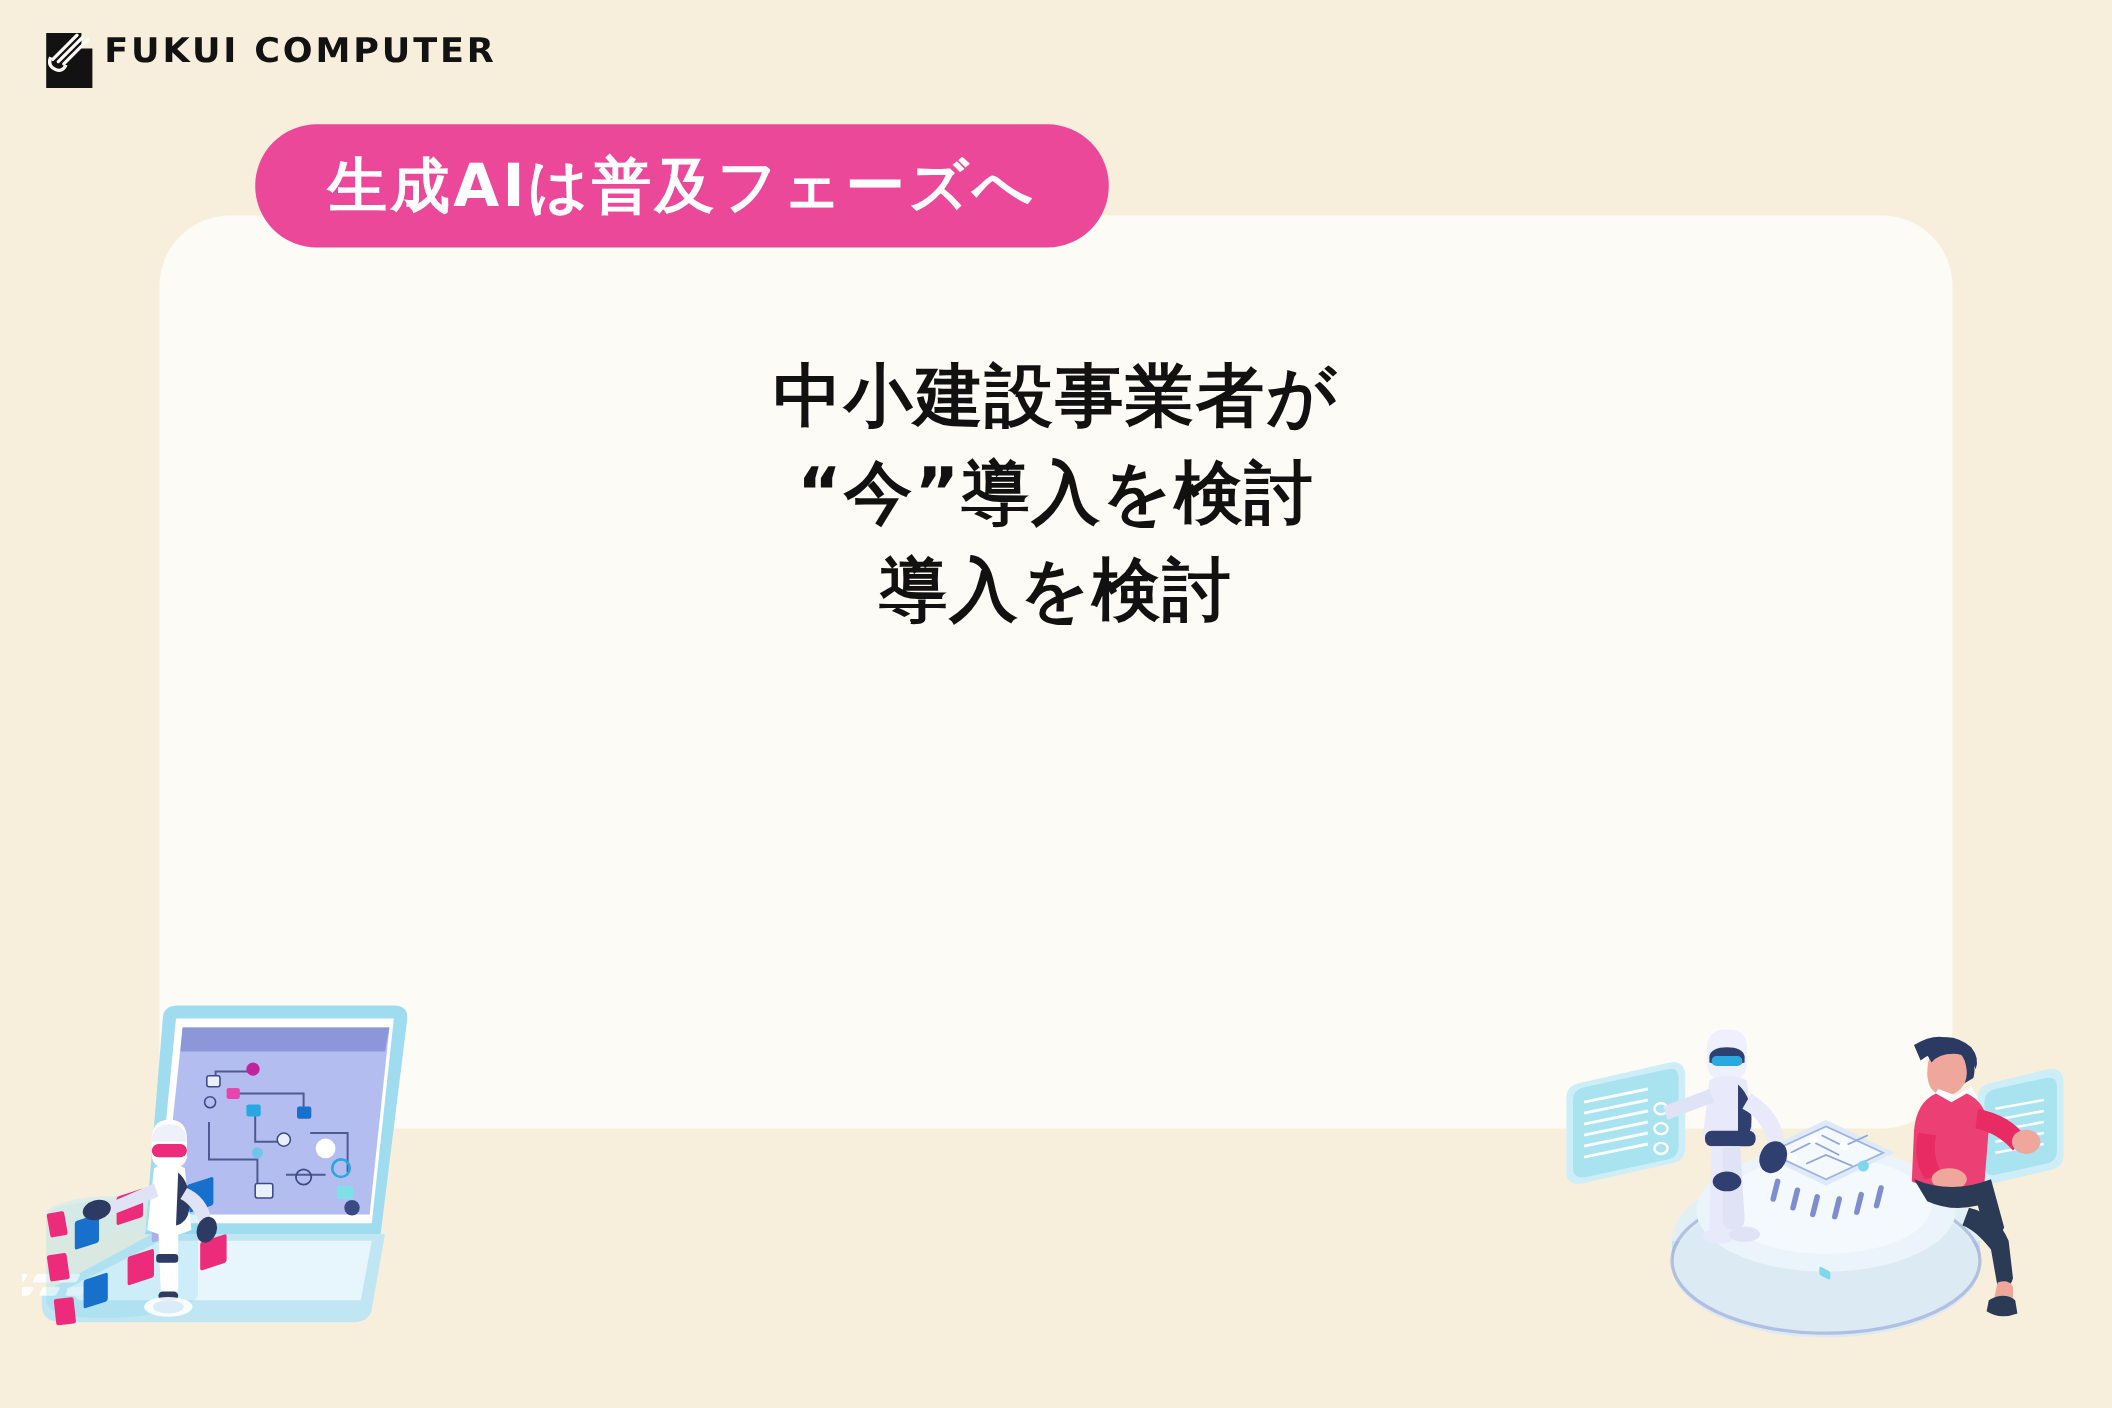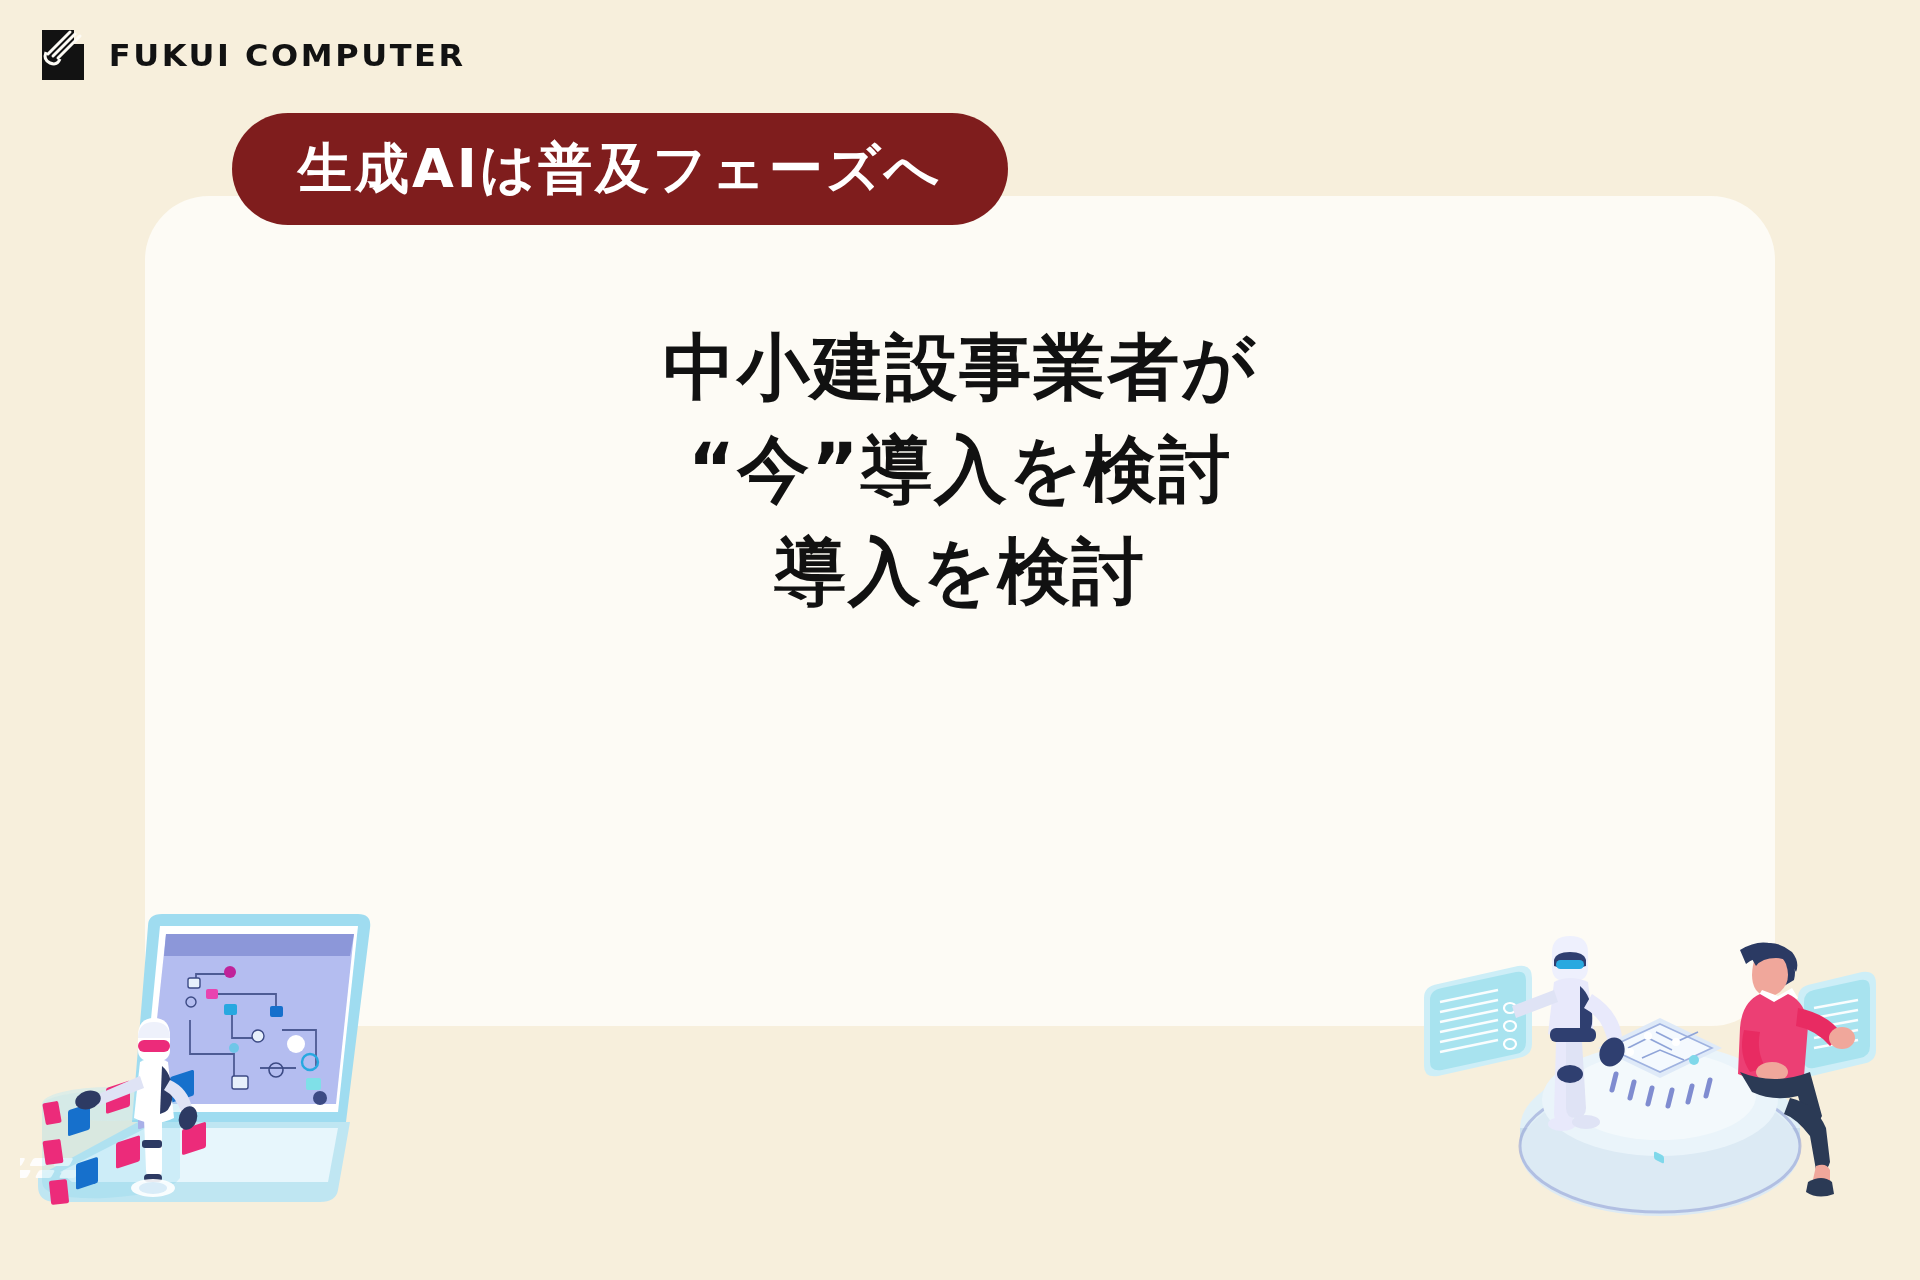--- a/index.html
+++ b/index.html
@@ -7,21 +7,21 @@
   body {
     background:#f7efdc;
     font-family:"Liberation Sans", sans-serif;
     position:relative;
     overflow:hidden;
   }
 
   
   .logo-wrap{
     position:absolute; left:40px; top:28px;
-    display:flex; align-items:center; gap:28px;
+    display:flex; align-items:flex-start; gap:14px;
   }
   .logo-mark{
     position:relative; width:46px; height:54px; flex:none;
   }
   .logo-mark svg{ display:block; }
   .logo-text{
     font-size:31px; font-weight:700; letter-spacing:2.5px;
     color:#121212;
     font-family:"DejaVu Sans", sans-serif;
     transform:scaleX(1.03);
@@ -37,21 +37,21 @@
     border-radius:64px;
     overflow:hidden;
   }
 
   
   .badge{
     position:absolute;
     left:232px; top:113px;
     height:112px;
     padding:0 66px;
-    background:#7f1d1d;
+    background:#ec4899;
     border-radius:56px;
     display:flex; align-items:center; justify-content:center;
     z-index:5;
   }
   .badge-text{
     color:#ffffff;
     font-size:54px;
     font-weight:700;
     letter-spacing:3px;
     font-family:"DejaVu Sans", sans-serif;
@@ -63,21 +63,21 @@
   .heading{
     position:absolute;
     left:0; right:0; top:316px;
     text-align:center;
     z-index:4;
     pointer-events:none;
   }
   .heading .line{
     display:block;
     color:#111111;
-    font-size:72px;
+    font-size:62px;
     font-weight:700;
     line-height:1.42;
     letter-spacing:2px;
     font-family:"DejaVu Sans", sans-serif;
     white-space:nowrap;
   }
 
   
   .illus{ position:absolute; z-index:3; }
   .illus-left{ left:20px; bottom:50px; width:360px; height:340px; }

